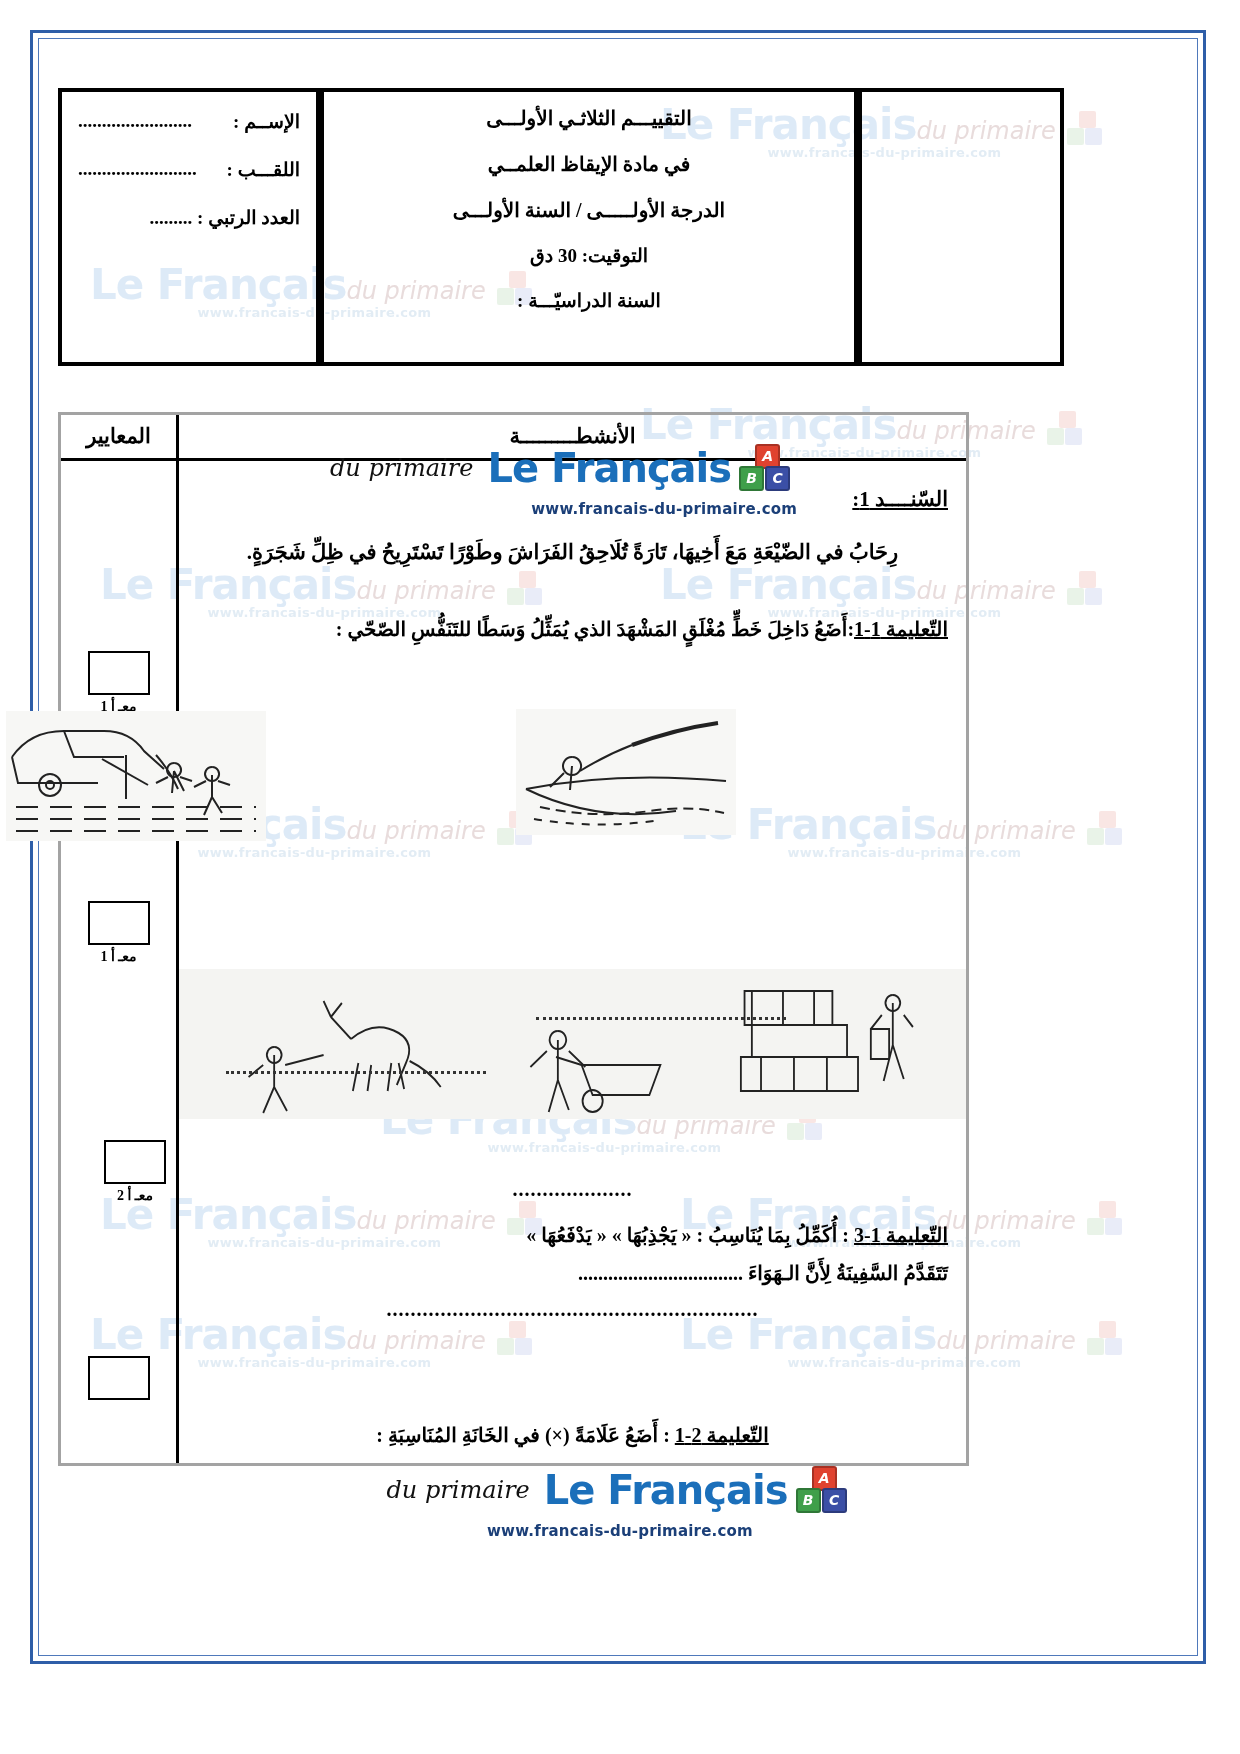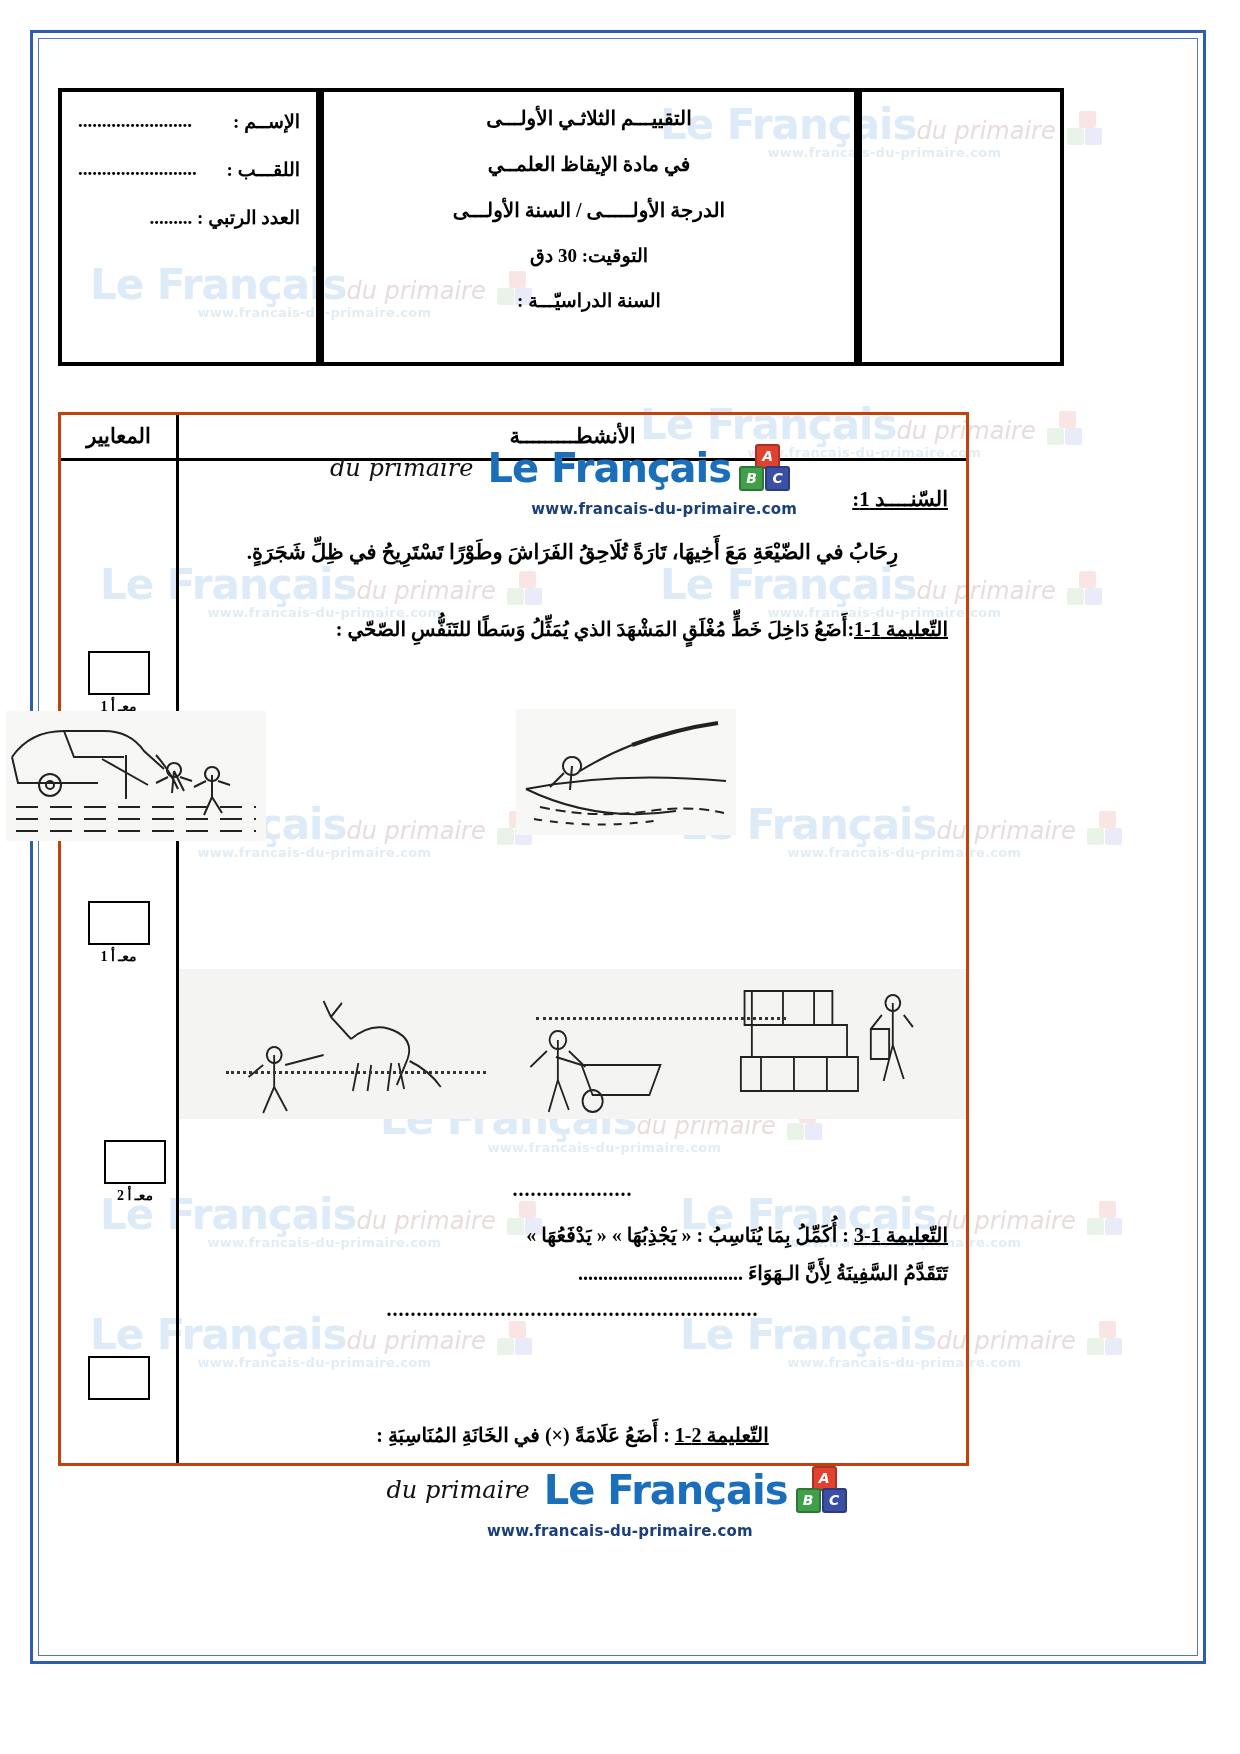--- a/index.html
+++ b/index.html
@@ -69,21 +69,21 @@
   .id-line .lbl{float:right;}
 
   .ct-line{
     font-size:20px;font-weight:bold;color:#000;margin-bottom:22px;white-space:nowrap;
   }
   .ct-line.small{font-size:19px;}
 
   
   .main-table{
     position:absolute;left:58px;top:412px;width:911px;
-    border:3px solid #c2410c;box-sizing:border-box;
+    border:3px solid #a3a3a3;box-sizing:border-box;
     display:flex;flex-direction:row-reverse;
   }
   .col-criteria{width:118px;border-inline-start:3px solid #000;box-sizing:border-box;}
   .col-activities{flex:1;box-sizing:border-box;}
 
   .th{
     height:46px;display:flex;align-items:center;justify-content:center;
     font-size:21px;font-weight:bold;border-bottom:3px solid #000;box-sizing:border-box;
   }
   .col-activities .th{justify-content:flex-start;padding-inline-start:0;}

